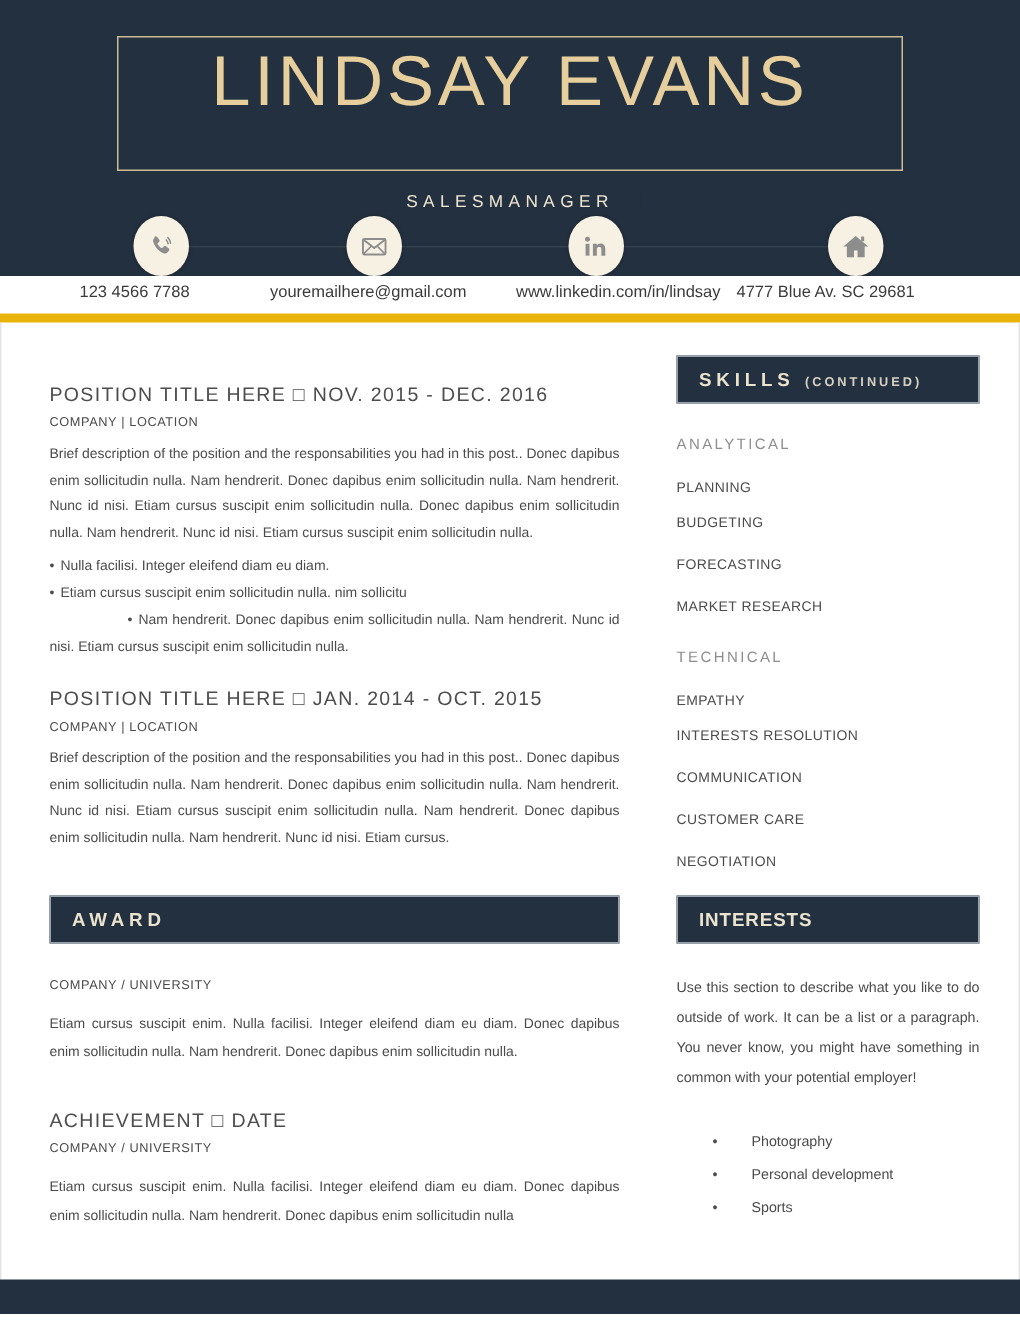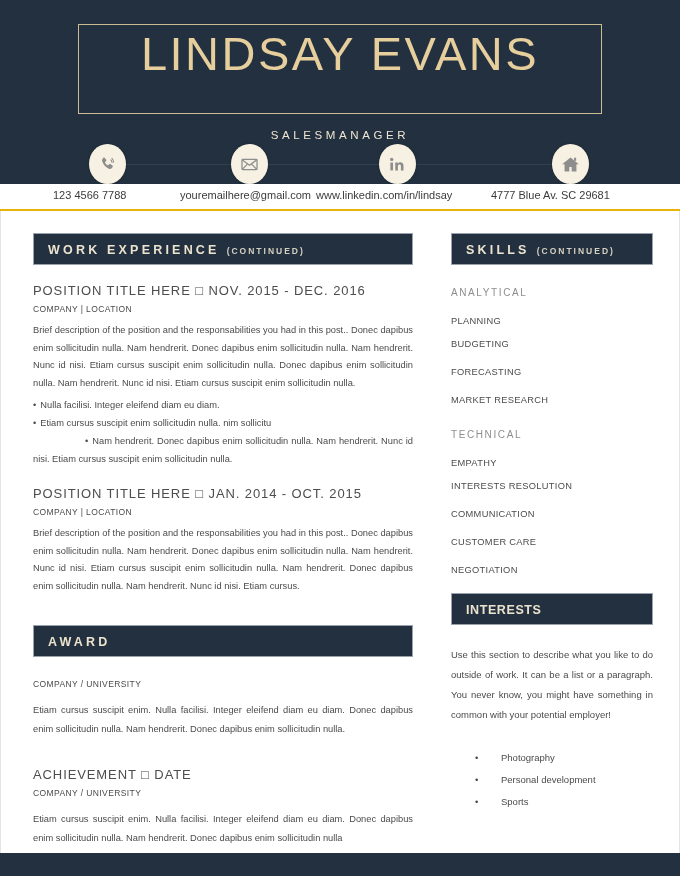--- a/index.html
+++ b/index.html
@@ -101,32 +101,32 @@
   .cb2 { left: 231px; }
   .cb3 { left: 379px; }
   .cb4 { left: 552px; }
 
   
   .contact-line {
     position: relative;
     width: 680px;
     height: 25px;
     background: #ffffff;
-    border-bottom: 2px solid #eab308;
+    border-bottom: 6px solid #eab308;
   }
   .contact-line .ctext {
     position: absolute;
     top: 5px;
     color: #3b3b3b;
     font-size: 11px;
     white-space: nowrap;
   }
   .ct1 { left: 53px; }
   .ct2 { left: 180px; }
-  .ct3 { left: 316px; text-align: center; }
+  .ct3 { left: 344px; text-align: center; }
   .ct4 { left: 491px; }
 
   
   .body-wrap {
     position: relative;
     width: 680px;
     height: 672px;
     box-sizing: border-box;
     border-left: 1px solid #e4e4e4;
     border-right: 1px solid #e4e4e4;
@@ -331,23 +331,20 @@
     <span class="ctext ct1">123 4566 7788</span>
     <span class="ctext ct2">youremailhere@gmail.com</span>
     <span class="ctext ct3">www.linkedin.com/in/lindsay</span>
     <span class="ctext ct4">4777 Blue Av. SC 29681</span>
   </div>
 
   <div class="body-wrap">
 
     <div class="col-left">
 
-      <div class="sec-bar">
-        <span class="main">WORK EXPERIENCE</span><span class="sub">(CONTINUED)</span>
-      </div>
 
       <div class="entry">
         <div class="entry-title">POSITION TITLE HERE □ NOV. 2015 - DEC. 2016</div>
         <div class="entry-sub">COMPANY | LOCATION</div>
         <div class="entry-body">Brief description of the position and the responsabilities you had in this post.. Donec dapibus enim sollicitudin nulla. Nam hendrerit. Donec dapibus enim sollicitudin nulla. Nam hendrerit. Nunc id nisi. Etiam cursus suscipit enim sollicitudin nulla. Donec dapibus enim sollicitudin nulla. Nam hendrerit. Nunc id nisi. Etiam cursus suscipit enim sollicitudin nulla.</div>
         <ul class="bullets">
           <li>Nulla facilisi. Integer eleifend diam eu diam.</li>
           <li>Etiam cursus suscipit enim sollicitudin nulla. nim sollicitu</li>
         </ul>
         <div class="subbullet">Nam hendrerit. Donec dapibus enim sollicitudin nulla. Nam hendrerit. Nunc id nisi. Etiam cursus suscipit enim sollicitudin nulla.</div>

